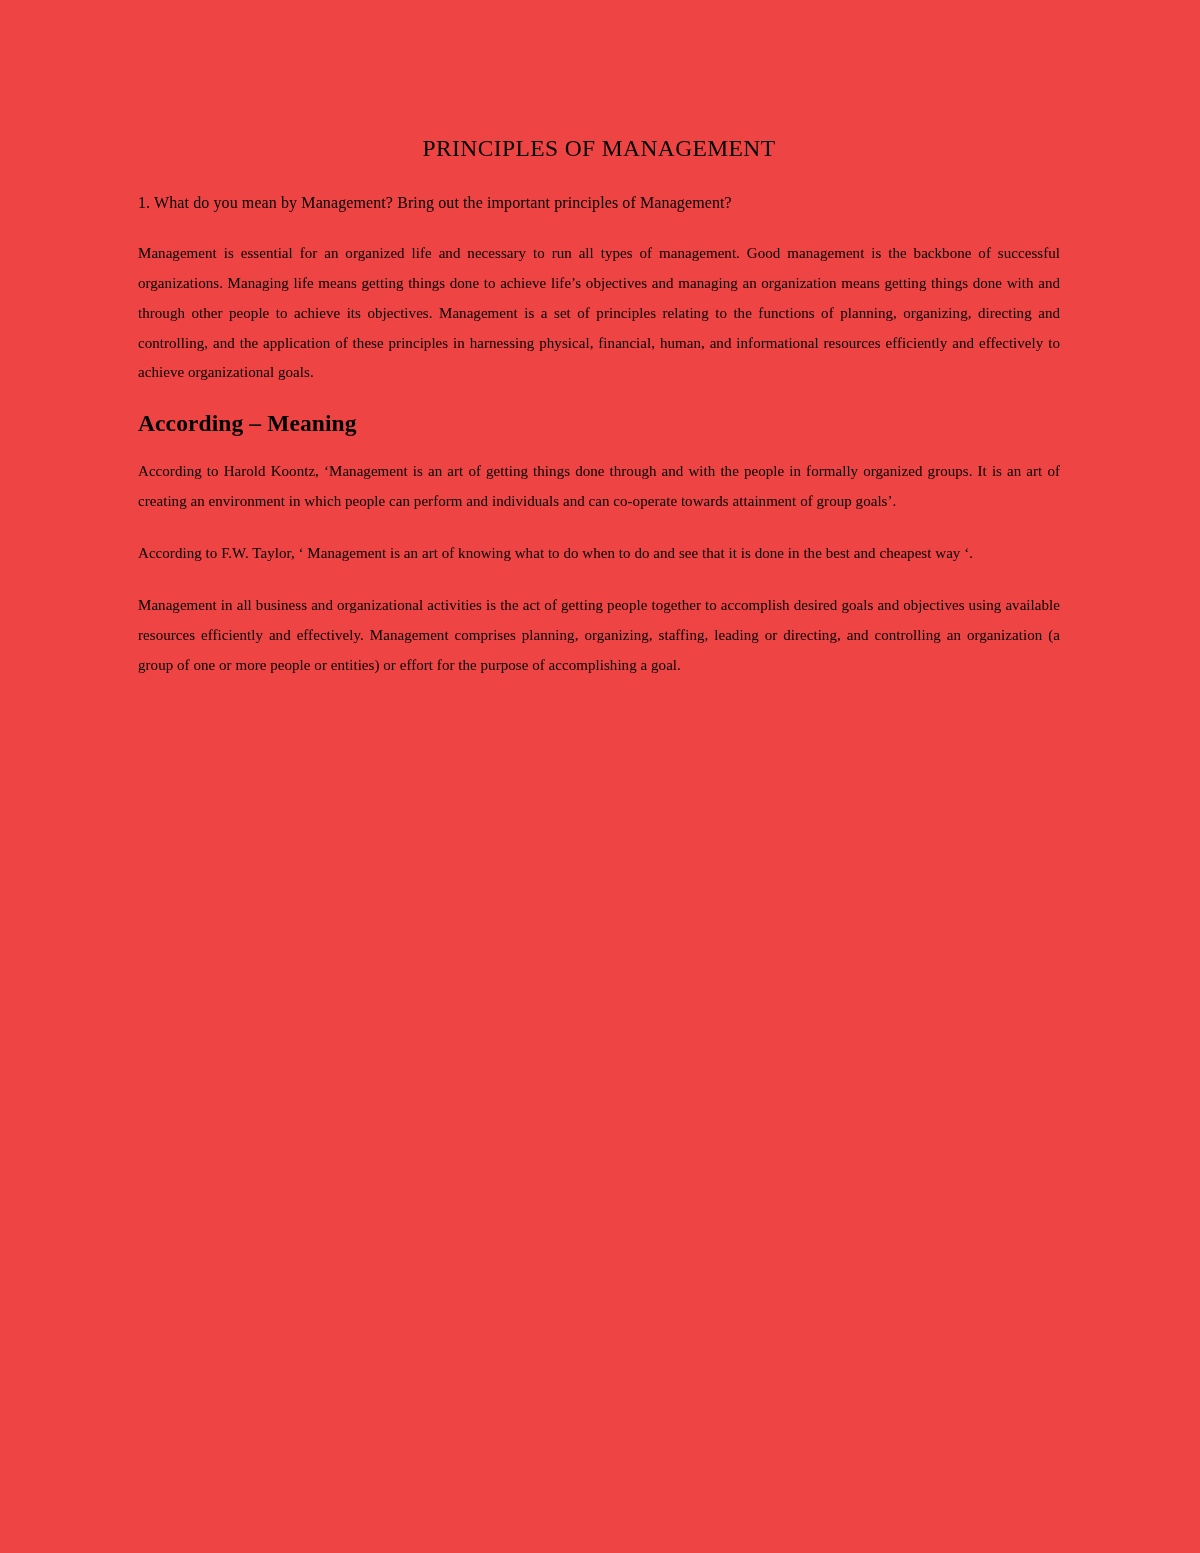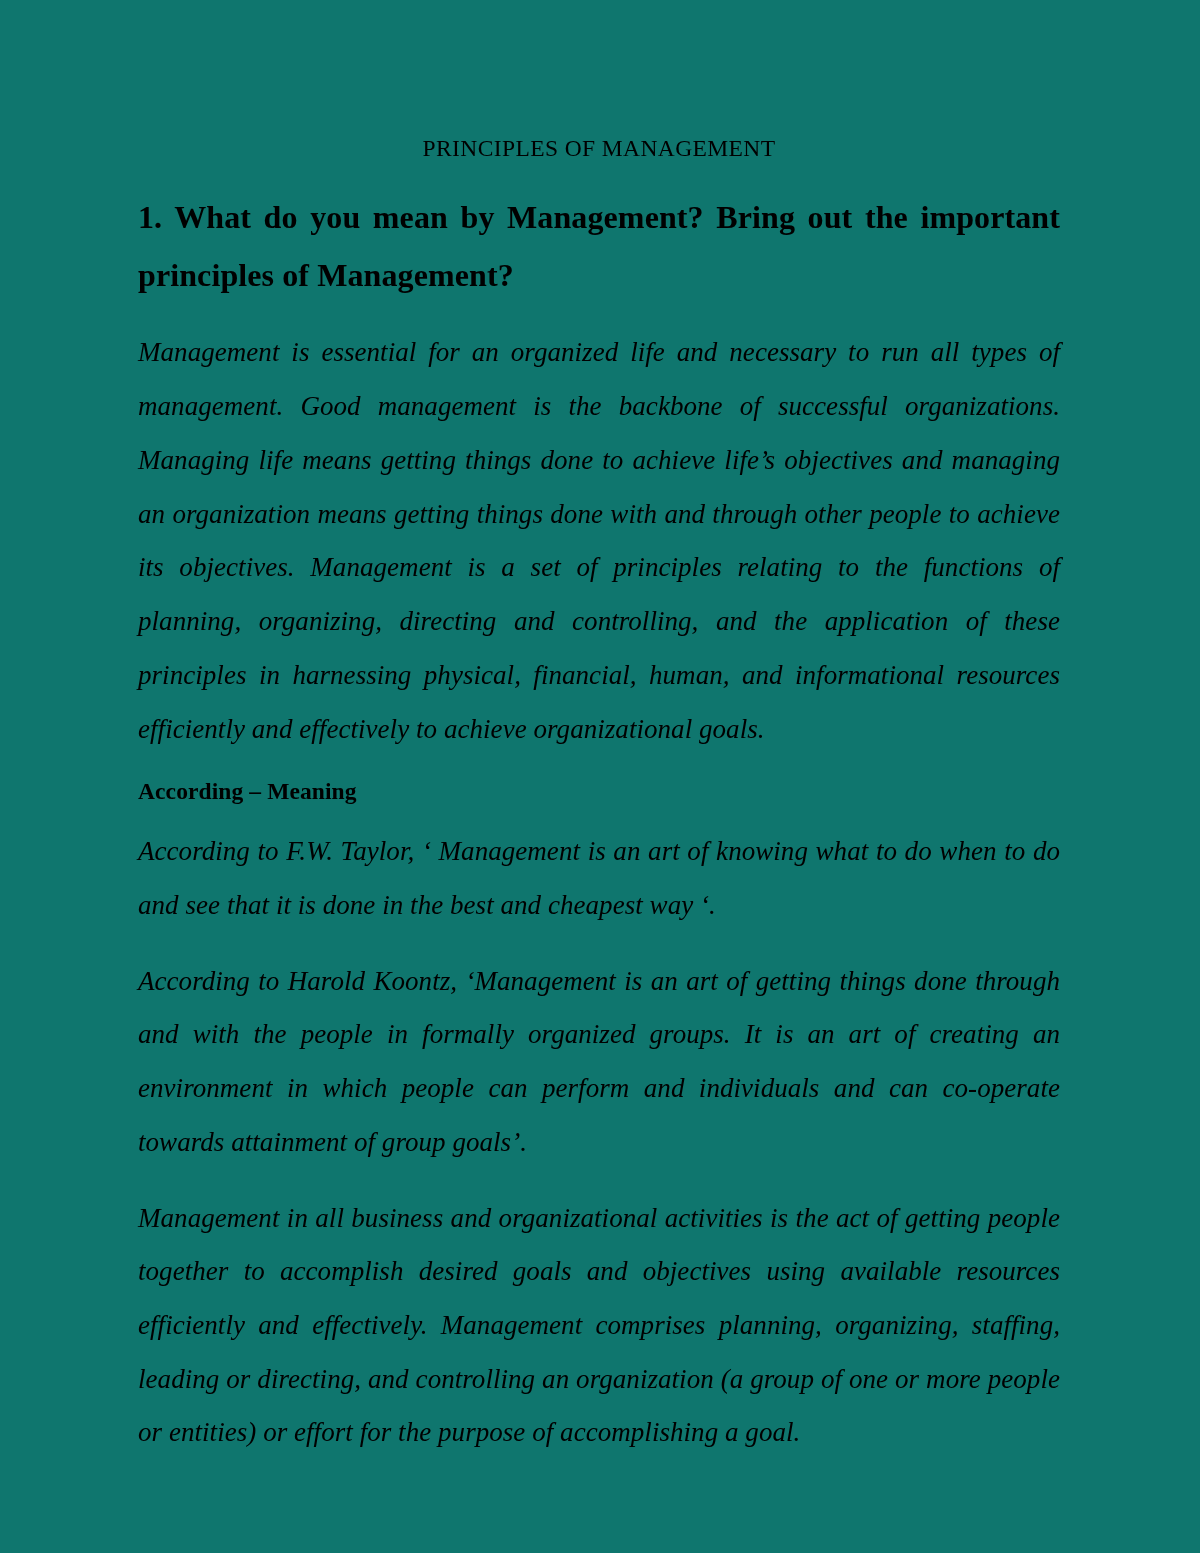--- a/index.html
+++ b/index.html
@@ -4,73 +4,72 @@
 <style>
   html, body {
     margin: 0;
     padding: 0;
     background: #ffffff;
   }
   .page {
     width: 1200px;
     height: 1553px;
     position: relative;
-    background: #0f766e;
+    background: #ef4444;
     box-sizing: border-box;
     padding: 135px 140px 0 138px;
     font-family: "Liberation Serif", serif;
     color: #000000;
   }
   .doc-title {
     text-align: center;
     font-size: 23.5px;
     letter-spacing: 0.4px;
     margin: 0 0 26px 0;
     font-weight: normal;
   }
   .question {
-    font-size: 32px;
-    font-weight: bold;
+    font-size: 16px;
+    font-weight: normal;
     line-height: 1.82;
     text-align: justify;
     margin: 0 0 22px 0;
     letter-spacing: 0.1px;
   }
   .subhead {
     font-size: 23.5px;
     font-weight: bold;
     margin: 0 0 20px 0;
     letter-spacing: 0.1px;
   }
   p.body {
-    font-size: 27px;
+    font-size: 15px;
     line-height: 1.99;
     text-align: justify;
     text-justify: inter-word;
     margin: 0 0 22px 0;
     letter-spacing: 0.05px;
-    font-style: italic;
   }
   p.body:last-child {
     margin-bottom: 0;
   }
 </style>
 </head>
 <body>
 
 <div class="page">
 
   <div class="doc-title">PRINCIPLES OF MANAGEMENT</div>
 
   <div class="question">1. What do you mean by Management? Bring out the important principles of Management?</div>
 
 
   <p class="body">Management is essential for an organized life and necessary to run all types of management. Good management is the backbone of successful organizations. Managing life means getting things done to achieve life’s objectives and managing an organization means getting things done with and through other people to achieve its objectives. Management is a set of principles relating to the functions of planning, organizing, directing and controlling, and the application of these principles in harnessing physical, financial, human, and informational resources efficiently and effectively to achieve organizational goals.</p>
 
   <div class="subhead">According – Meaning</div>
 
+  <p class="body">According to Harold Koontz, ‘Management is an art of getting things done through and with the people in formally organized groups. It is an art of creating an environment in which people can perform and individuals and can co-operate towards attainment of group goals’.</p>
+
   <p class="body">According to F.W. Taylor, ‘ Management is an art of knowing what to do when to do and see that it is done in the best and cheapest way ‘.</p>
-
-  <p class="body">According to Harold Koontz, ‘Management is an art of getting things done through and with the people in formally organized groups. It is an art of creating an environment in which people can perform and individuals and can co-operate towards attainment of group goals’.</p>
 
   <p class="body">Management in all business and organizational activities is the act of  getting people together to accomplish desired goals and objectives using available resources efficiently and effectively. Management comprises planning, organizing, staffing, leading or directing, and controlling an organization (a group of one or more people or entities) or effort for the purpose of accomplishing a goal.</p>
 
 </div>
 
 </body></html>

